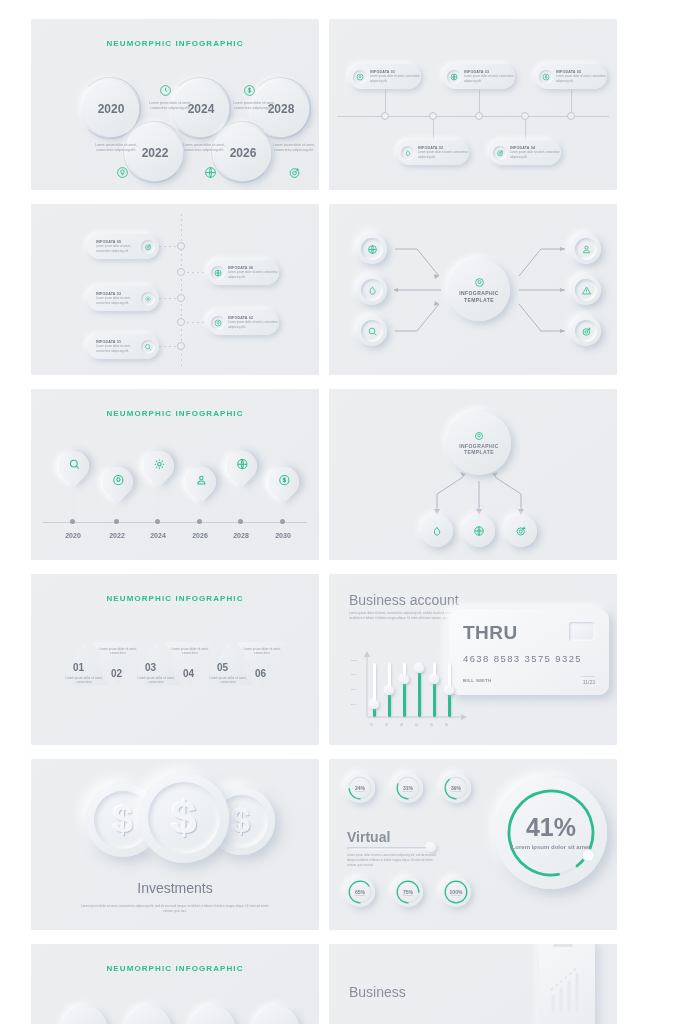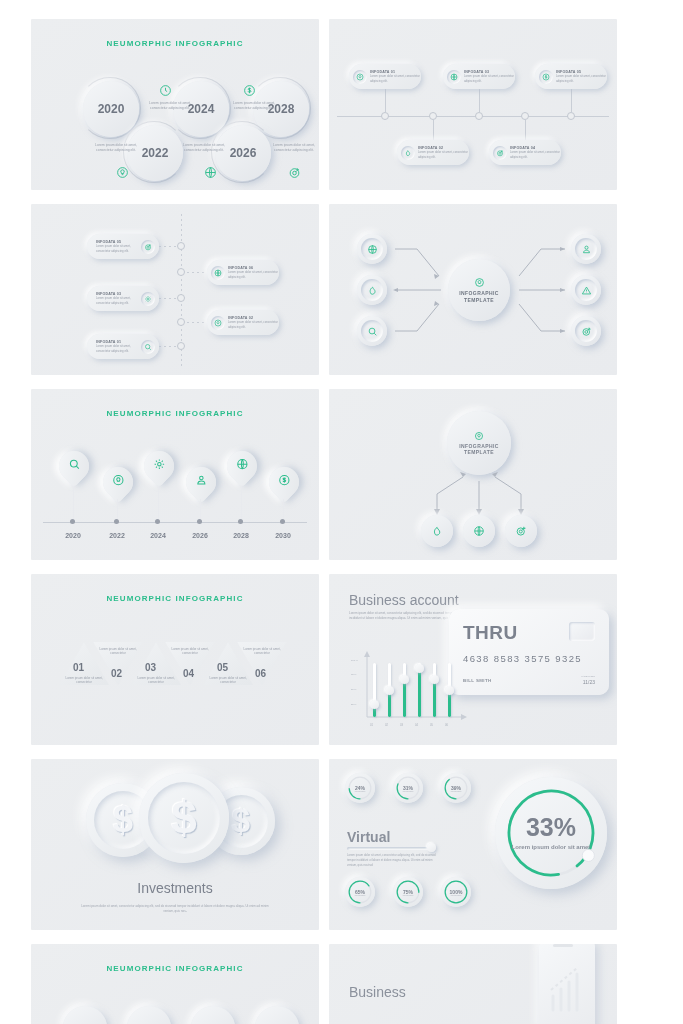--- a/index.html
+++ b/index.html
@@ -770,21 +770,21 @@
     <div class="sl-knob"></div>
     <div class="sub">Lorem ipsum dolor sit amet, consectetur adipiscing elit, sed do eiusmod tempor incididunt ut labore et dolore magna aliqua. Ut enim ad minim veniam, quis nostrud</div>
 
     <div class="gauge">
       <svg style="position:absolute;left:0;top:0;" width="112" height="112" viewBox="0 0 120 120">
         <circle cx="60" cy="60" r="45" fill="none" stroke="#e4e7eb" stroke-width="3"></circle>
         <circle cx="60" cy="60" r="45" fill="none" stroke="#2bbd8c" stroke-width="3" stroke-linecap="round" stroke-dasharray="260 22" transform="rotate(80 60 60)"></circle>
         <circle cx="100" cy="84" r="6.5" fill="#fafbfc" stroke="#e0e3e8" stroke-width="1"></circle>
           </svg>
       <div style="display:flex;flex-direction:column;align-items:center;position:relative;z-index:2;">
-        <div class="pv">33%</div>
+        <div class="pv">41%</div>
         <div class="gl">Lorem ipsum dolor sit amet</div>
       </div>
     </div>
   </div>
 
   <div class="slide" style="height:83px;">
     <div class="title-green">NEUMORPHIC INFOGRAPHIC</div>
     <div class="nm-circle" style="left:32px;top:62px;width:44px;height:44px;"></div>
     <div class="nm-circle" style="left:96px;top:62px;width:44px;height:44px;"></div>
     <div class="nm-circle" style="left:160px;top:62px;width:44px;height:44px;"></div>

